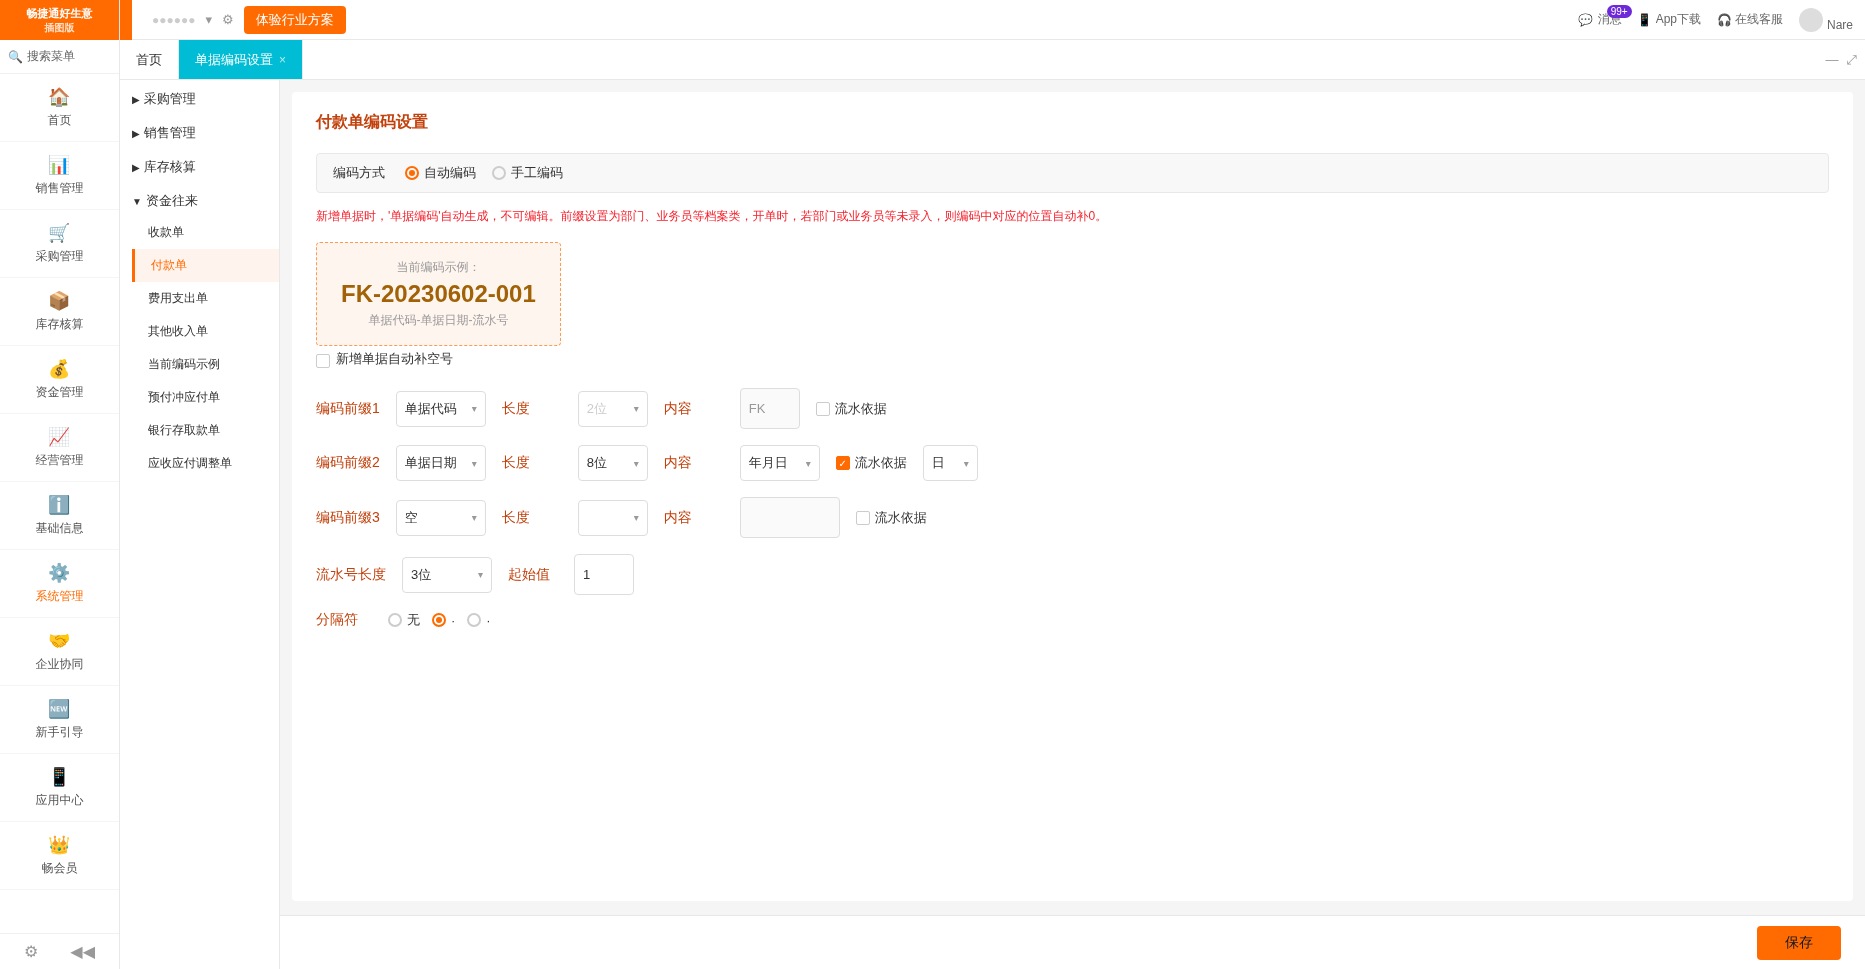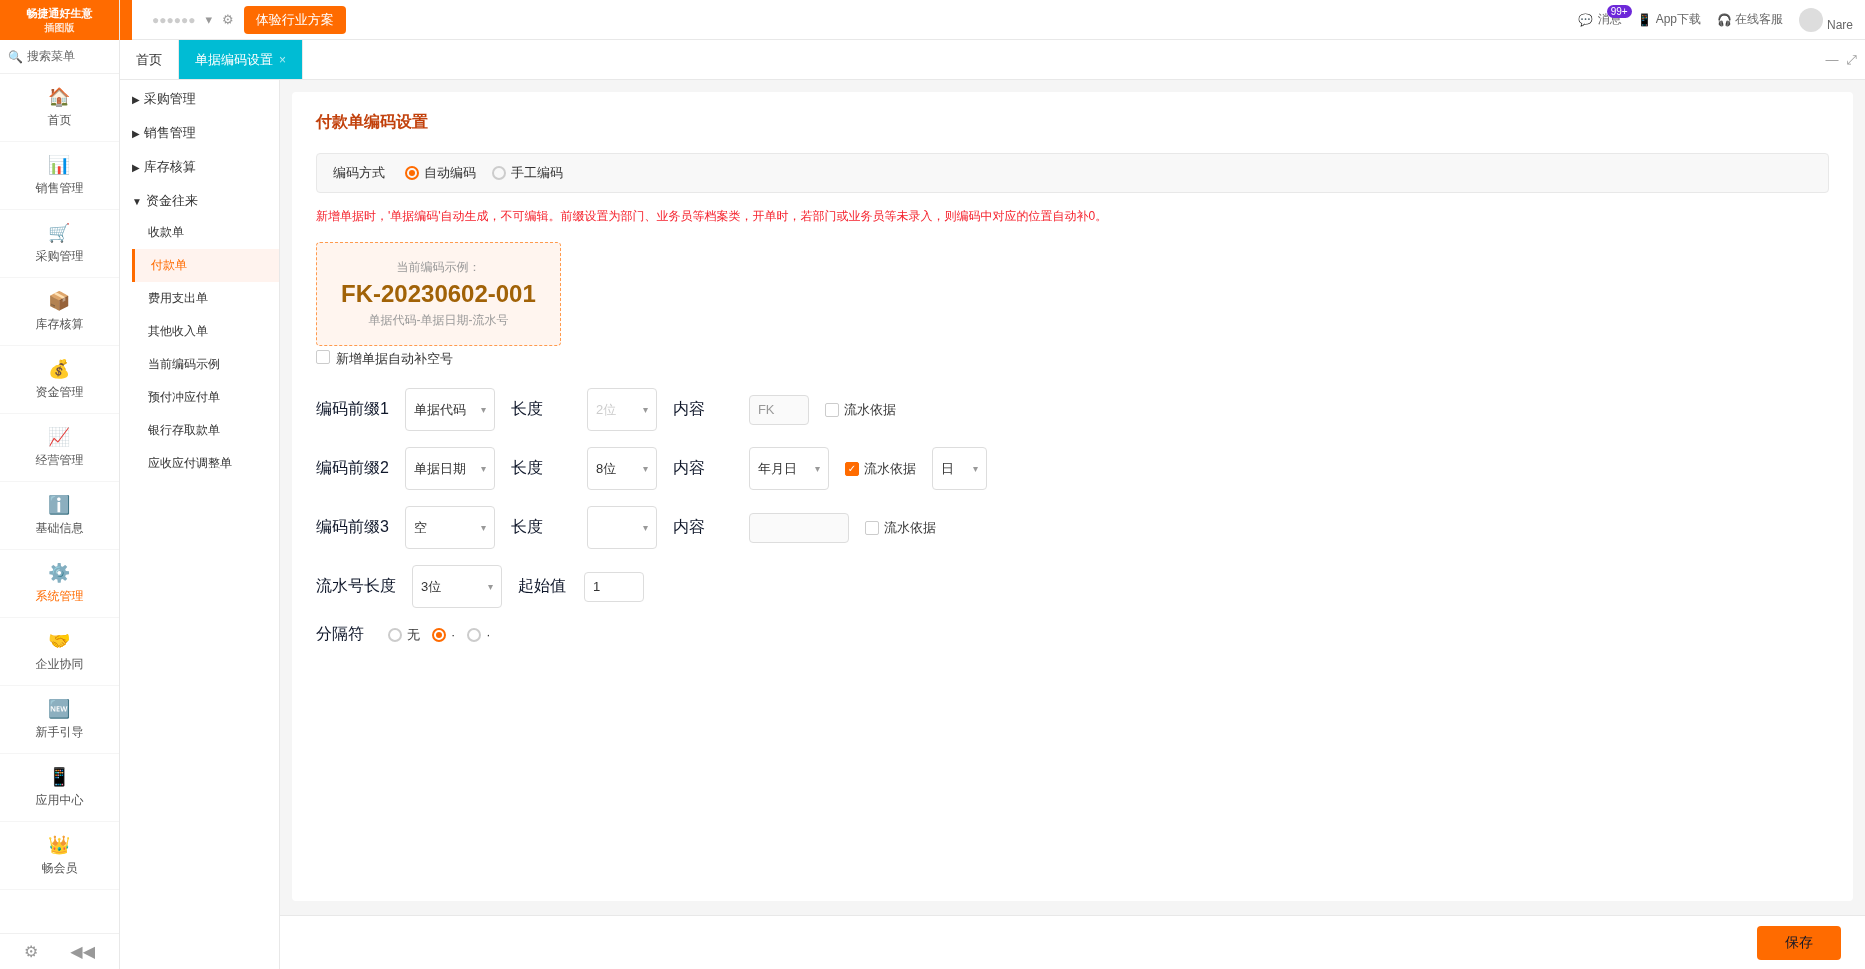--- a/index.html
+++ b/index.html
@@ -247,62 +247,62 @@
     }
     .preview-desc {
       font-size: 12px;
       color: #999;
       margin-top: 4px;
     }
 
     
     .checkbox-row {
       display: flex;
-      align-items: flex-start;
+      align-items: flex-end;
       gap: 6px;
       margin-bottom: 20px;
       font-size: 13px;
     }
     .checkbox-box {
       width: 14px; height: 14px;
       border: 1px solid #ccc;
       border-radius: 2px;
       display: flex; align-items: center; justify-content: center;
     }
 
     
     .form-row {
       display: flex;
       align-items: center;
       gap: 16px;
       margin-bottom: 16px;
       flex-wrap: wrap;
     }
-    .form-label { font-size: 16px; color: #0f172a; min-width: 60px; }
+    .form-label { font-size: 14px; color: #c2410c; min-width: 60px; }
     .form-select {
       border: 1px solid #ddd;
       border-radius: 4px;
       padding: 5px 8px;
       font-size: 13px;
       background: #fff;
       cursor: pointer;
       display: flex;
       align-items: center;
       gap: 4px;
       min-width: 90px;
-      height: 43px;
+      height: 36px;
     }
     .form-select-arrow { font-size: 10px; margin-left: auto; color: #999; }
     .form-input {
       border: 1px solid #ddd;
       border-radius: 4px;
       padding: 5px 8px;
       font-size: 13px;
       min-width: 60px;
-      height: 30px;
+      height: 41px;
       color: #999;
       background: #fafafa;
     }
     .checkbox-inline {
       display: flex;
       align-items: center;
       gap: 5px;
       font-size: 13px;
     }
     .checkbox-checked {

